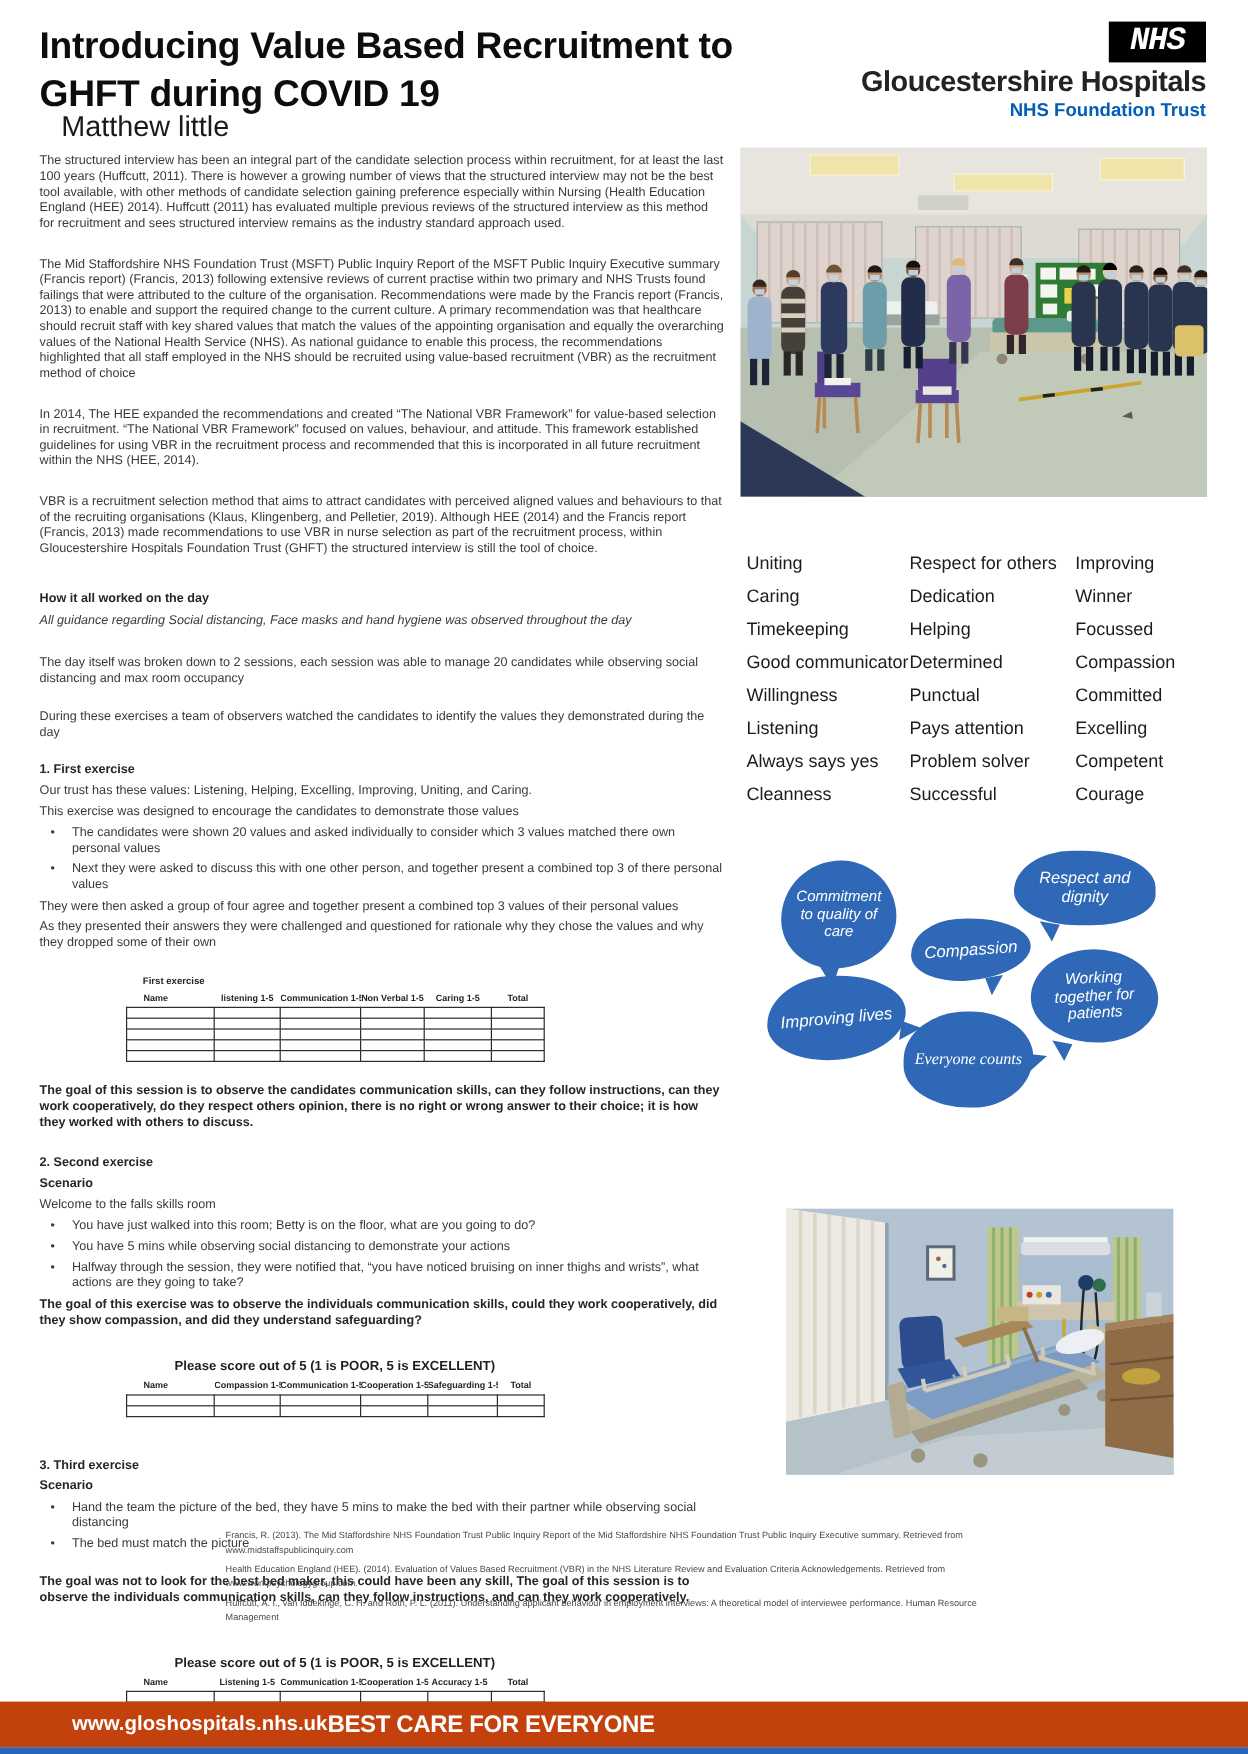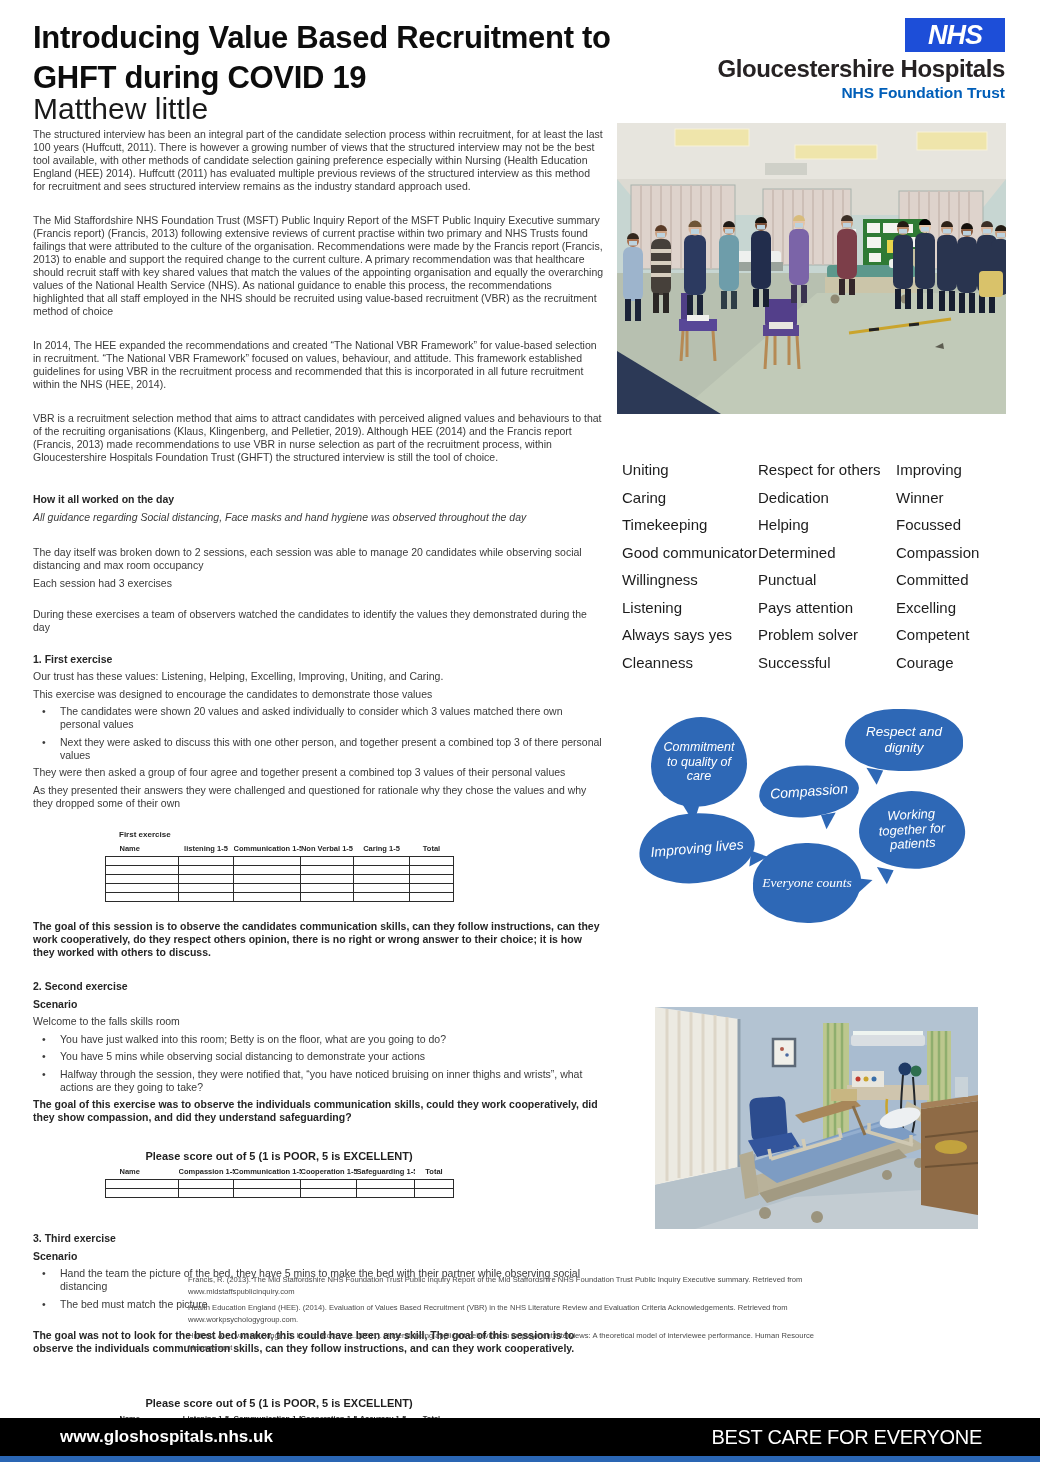--- a/index.html
+++ b/index.html
@@ -1,24 +1,24 @@
 <!DOCTYPE html>
 <html><head>
 <meta charset="utf-8">
 <style>
   html,body{margin:0;padding:0;background:#ffffff;}
   .page{position:relative;width:1040px;height:1462px;background:#fff;overflow:hidden;
         font-family:"Liberation Sans",sans-serif;color:#3a3a3a;}
   
   .title{position:absolute;left:33px;top:18px;width:620px;font-size:31px;line-height:40px;
          font-weight:bold;color:#0d0d0d;letter-spacing:-0.3px;}
-  .author{position:absolute;left:33px;top:92px;font-size:30px;color:#1a1a1a;}
+  .author{position:absolute;left:51px;top:92px;font-size:24px;color:#1a1a1a;}
   .logo{position:absolute;left:700px;top:18px;width:305px;text-align:right;}
-  .nhs-box{display:inline-block;background:#1d4ed8;color:#fff;font-style:italic;font-weight:bold;
-           font-size:27px;line-height:34px;width:100px;text-align:center;letter-spacing:-1px;}
+  .nhs-box{display:inline-block;background:#000000;color:#fff;font-style:italic;font-weight:bold;
+           font-size:27px;line-height:34px;width:81px;text-align:center;letter-spacing:-1px;font-family:Liberation Mono, monospace;}
   .org{font-size:24px;font-weight:bold;color:#262223;margin-top:3px;letter-spacing:-0.4px;}
   .trust{font-size:15.5px;font-weight:bold;color:#005EB8;margin-top:1px;}
   
   .left-col{position:absolute;left:33px;top:128px;width:572px;font-size:10.5px;line-height:13px;}
   .left-col p{margin:0;}
   .para{margin-bottom:21px !important;}
   .tight{margin-bottom:4.5px !important;}
   .b{font-weight:bold;color:#262626;}
   .it{font-style:italic;}
   .gap8{height:8px;}  .gap14{height:14px;}  .gap18{height:18px;}  .gap26{height:26px;}
@@ -66,25 +66,25 @@
         border-color:#2E68B6 transparent transparent transparent;transform:rotate(14deg);}
   .bub5{left:22px;top:118px;width:116px;height:70px;font-size:14px;transform:rotate(-5deg);
         border-radius:45% 55% 52% 48%/55% 48% 52% 45%;}
   .bub5::after{right:-11px;bottom:10px;border-width:4px 0 12px 17px;
         border-color:transparent transparent transparent #2E68B6;transform:rotate(12deg);}
   .bub6{left:136px;top:148px;width:108px;height:80px;font-size:13.5px;
         border-radius:50% 50% 48% 52%/52% 48% 55% 45%;font-family:Liberation Serif, serif;}
   .bub6::after{right:-12px;top:34px;border-width:4px 0 13px 18px;
         border-color:transparent transparent transparent #2E68B6;transform:rotate(-6deg);}
   
-  .footer{position:absolute;left:0;top:1418px;width:1040px;height:38px;background:#000000;
-          display:flex;align-items:center;justify-content:space-between;color:#fff;}
+  .footer{position:absolute;left:0;top:1418px;width:1040px;height:38px;background:#c2410c;
+          display:flex;align-items:center;justify-content:flex-start;color:#fff;}
   .footer-dark{position:absolute;left:0;top:1456px;width:1040px;height:6px;background:#2A66B4;}
   .f-url{margin-left:60px;font-size:17px;font-weight:bold;}
-  .f-slogan{margin-right:58px;font-size:20px;font-weight:normal;letter-spacing:-0.3px;}
+  .f-slogan{margin-right:58px;font-size:20px;font-weight:bold;letter-spacing:-0.3px;}
 </style>
 </head>
 <body>
 
 <div class="page">
 
   <div class="title">
     <span>Introducing Value Based Recruitment to</span><br>
     <span>GHFT during COVID 19</span>
   </div>
@@ -100,21 +100,20 @@
     <p class="para">The structured interview has been an integral part of the candidate selection process within recruitment, for at least the last 100 years (Huffcutt, 2011). There is however a growing number of views that the structured interview may not be the best tool available, with other methods of candidate selection gaining preference especially within Nursing (Health Education England (HEE) 2014). Huffcutt (2011) has evaluated multiple previous reviews of the structured interview as this method for recruitment and sees structured interview remains as the industry standard approach used.</p>
     <p class="para">The Mid Staffordshire NHS Foundation Trust (MSFT) Public Inquiry Report of the MSFT Public Inquiry Executive summary (Francis report) (Francis, 2013) following extensive reviews of current practise within two primary and NHS Trusts found failings that were attributed to the culture of the organisation. Recommendations were made by the Francis report (Francis, 2013) to enable and support the required change to the current culture. A primary recommendation was that healthcare should recruit staff with key shared values that match the values of the appointing organisation and equally the overarching values of the National Health Service (NHS). As national guidance to enable this process, the recommendations highlighted that all staff employed in the NHS should be recruited using value-based recruitment (VBR) as the recruitment method of choice</p>
     <p class="para">In 2014, The HEE expanded the recommendations and created “The National VBR Framework” for value-based selection in recruitment. “The National VBR Framework” focused on values, behaviour, and attitude. This framework established guidelines for using VBR in the recruitment process and recommended that this is incorporated in all future recruitment within the NHS (HEE, 2014).</p>
     <p class="para">VBR is a recruitment selection method that aims to attract candidates with perceived aligned values and behaviours to that of the recruiting organisations (Klaus, Klingenberg, and Pelletier, 2019). Although HEE (2014) and the Francis report (Francis, 2013) made recommendations to use VBR in nurse selection as part of the recruitment process, within Gloucestershire Hospitals Foundation Trust (GHFT) the structured interview is still the tool of choice.</p>
 
     <div class="gap8"></div>
     <p class="b tight">How it all worked on the day</p>
     <p class="it tight">All guidance regarding Social distancing, Face masks and hand hygiene was observed throughout the day</p>
     <div class="gap18"></div>
     <p class="tight">The day itself was broken down to 2 sessions, each session was able to manage 20 candidates while observing social distancing and max room occupancy</p>
-    <p class="tight">Each session had 3 exercises</p>
     <div class="gap14"></div>
     <p class="tight">During these exercises a team of observers watched the candidates to identify the values they demonstrated during the day</p>
     <div class="gap14"></div>
 
     <p class="b tight">1. First exercise</p>
     <p class="tight">Our trust has these values: Listening, Helping, Excelling, Improving, Uniting, and Caring.</p>
     <p class="tight">This exercise was designed to encourage the candidates to demonstrate those values</p>
     <p class="bullet">The candidates were shown 20 values and asked individually to consider which 3 values matched there own personal values</p>
     <p class="bullet">Next they were asked to discuss this with one other person, and together present a combined top 3 of there personal values</p>
     <p class="tight">They were then asked a group of four agree and together present a combined top 3 values of their personal values</p>

